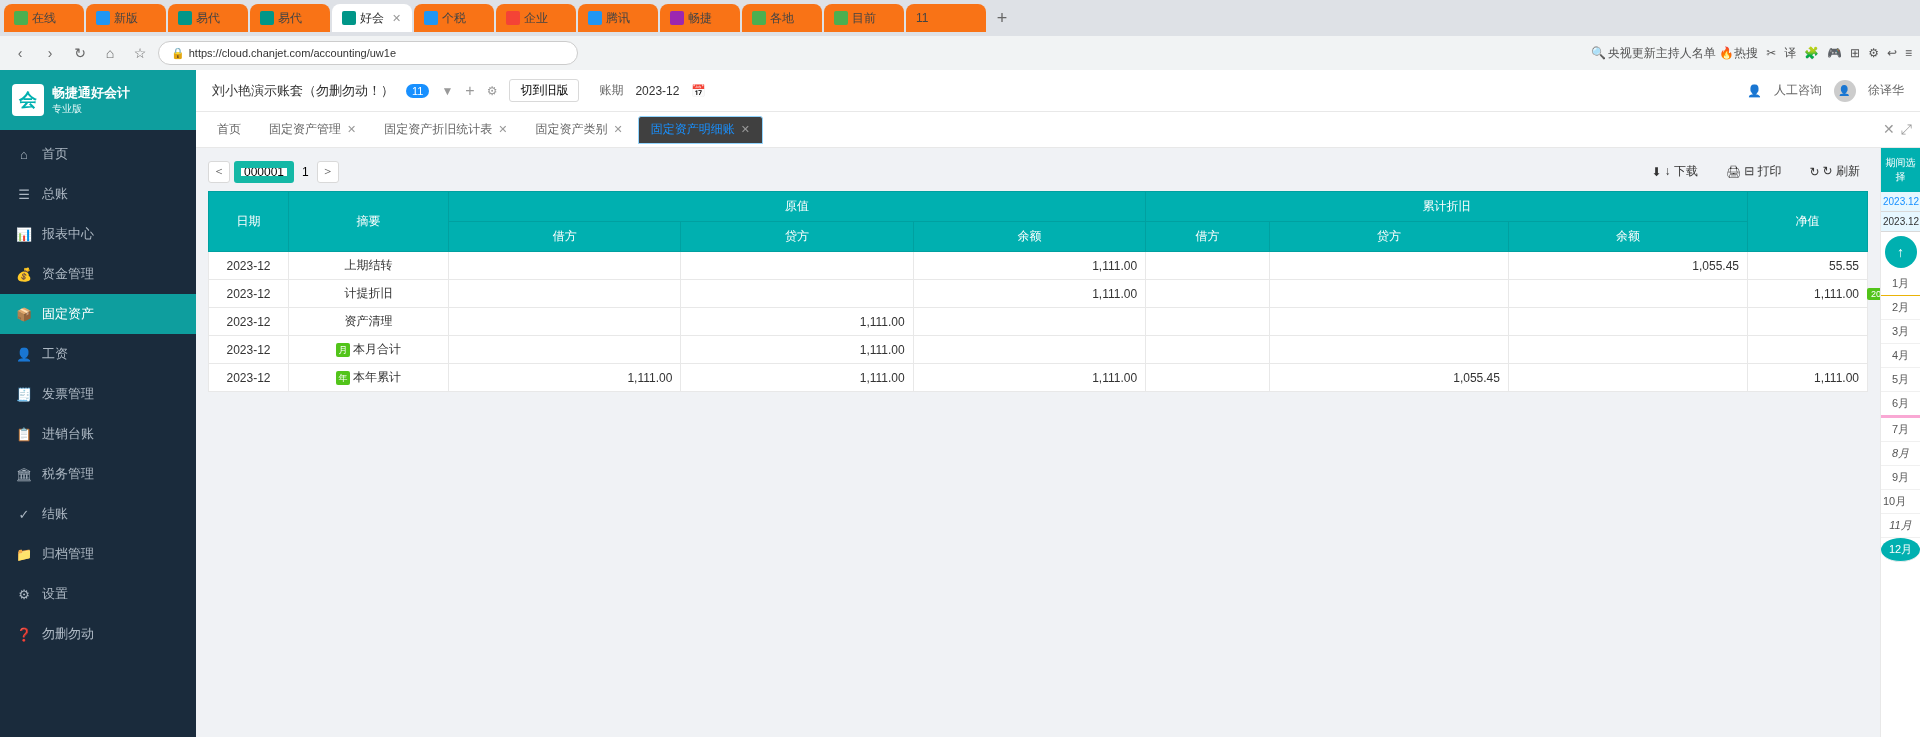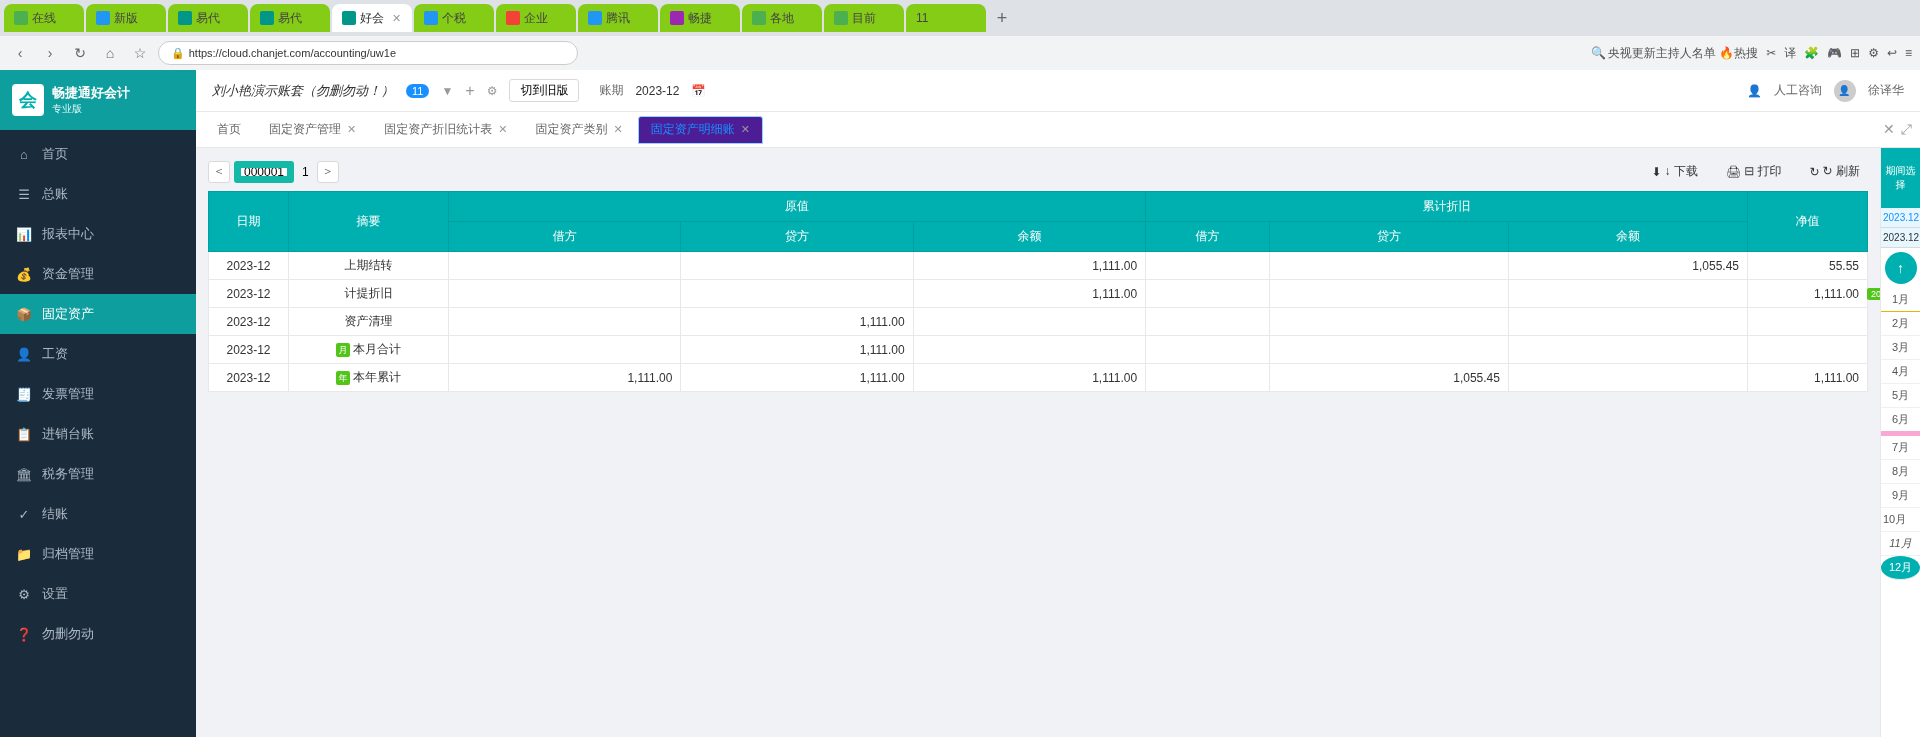--- a/index.html
+++ b/index.html
@@ -1,21 +1,21 @@
 <!DOCTYPE html>
 <html><head>
   <meta charset="utf-8">
   <style>
     * { margin: 0; padding: 0; box-sizing: border-box; }
     body { font-family: 'Microsoft YaHei', Arial, sans-serif; font-size: 12px; background: #f0f2f5; width: 1920px; height: 737px; overflow: hidden; }
 
     
     .browser-chrome { background: #dee1e6; height: 70px; }
     .tab-bar { display: flex; align-items: center; height: 36px; background: #dee1e6; padding: 0 4px; gap: 2px; }
-    .tab { display: flex; align-items: center; height: 28px; padding: 0 10px; border-radius: 8px 8px 0 0; font-size: 12px; cursor: pointer; gap: 4px; background: #84cc16; color: #444; min-width: 80px; }
+    .tab { display: flex; align-items: center; height: 28px; padding: 0 10px; border-radius: 8px 8px 0 0; font-size: 12px; cursor: pointer; gap: 4px; background: #f97316; color: #444; min-width: 80px; }
     .tab.active { background: #fff; color: #333; }
     .tab .tab-favicon { width: 14px; height: 14px; border-radius: 2px; display: inline-block; }
     .tab .tab-close { margin-left: 4px; color: #999; font-size: 11px; }
     .tab-add { width: 28px; height: 28px; display: flex; align-items: center; justify-content: center; color: #666; font-size: 18px; cursor: pointer; }
 
     .address-bar { display: flex; align-items: center; height: 34px; background: #f1f3f4; padding: 0 8px; gap: 6px; }
     .nav-btn { width: 24px; height: 24px; display: flex; align-items: center; justify-content: center; color: #666; cursor: pointer; font-size: 14px; }
     .address-input { flex: 0 0 420px; height: 24px; background: #fff; border: 1px solid #ccc; border-radius: 12px; padding: 0 12px; font-size: 12px; color: #333; display: flex; align-items: center; gap: 4px; }
     .address-text { font-size: 11px; color: #333; }
     .toolbar-right { display: flex; align-items: center; gap: 8px; margin-left: auto; color: #555; font-size: 12px; }
@@ -35,21 +35,21 @@
     
     .main-content { flex: 1; display: flex; flex-direction: column; background: #f0f2f5; overflow: hidden; }
 
     
     .top-bar { height: 42px; background: #fff; display: flex; align-items: center; padding: 0 16px; gap: 12px; border-bottom: 1px solid #e8e8e8; }
     .top-bar-right { margin-left: auto; display: flex; align-items: center; gap: 12px; color: #666; font-size: 12px; }
 
     
     .page-tabs { display: flex; align-items: center; height: 36px; background: #fff; border-bottom: 1px solid #e8e8e8; padding: 0 8px; gap: 2px; }
     .page-tab { display: flex; align-items: center; height: 28px; padding: 0 12px; border: 1px solid transparent; border-radius: 3px 3px 0 0; cursor: pointer; font-size: 12px; color: #666; gap: 4px; }
-    .page-tab.active { background: #4c1d95; border-color: #91d5ff; color: #1890ff; }
+    .page-tab.active { background: #404040; border-color: #91d5ff; color: #1890ff; }
     .page-tab .tab-x { color: #999; font-size: 11px; margin-left: 2px; }
 
     
     .content-area { flex: 1; display: flex; overflow: hidden; }
     .ledger-main { flex: 1; padding: 12px; overflow: auto; }
 
     
     .page-nav { display: flex; align-items: center; gap: 4px; margin-bottom: 8px; }
     .page-nav-btn { width: 22px; height: 22px; display: flex; align-items: center; justify-content: center; cursor: pointer; color: #666; border: 1px solid #d9d9d9; border-radius: 3px; background: #fff; font-size: 12px; }
     .page-nav-input { width: 60px; height: 22px; border: 7px solid #14b8a6; border-radius: 3px; text-align: center; font-size: 12px; }
@@ -225,21 +225,21 @@
       <div class="nav-item">
         <span class="nav-icon">❓</span>
         <span>勿删勿动</span>
       </div>
     </div>
   </div>
 
   <div class="main-content">
 
     <div class="top-bar">
-      <span style="font-size:13px;color:#333;font-weight:500;font-style:italic;">刘小艳演示账套（勿删勿动！）</span>
+      <span style="font-size:13px;color:#333;font-weight:500;">刘小艳演示账套（勿删勿动！）</span>
       <span style="background:#1890ff;color:#fff;border-radius:10px;padding:1px 6px;font-size:11px;">11</span>
       <span style="color:#999;cursor:pointer;">▼</span>
       <span style="color:#999;cursor:pointer;font-size:16px;">+</span>
       <span style="color:#999;cursor:pointer;">⚙</span>
       <button style="border:1px solid #d9d9d9;background:#fff;padding:2px 10px;border-radius:3px;cursor:pointer;font-size:12px;">切到旧版</button>
       <span style="color:#666;margin-left:8px;">账期</span>
       <span style="color:#333;font-weight:500;">2023-12</span>
       <span style="cursor:pointer;color:#666;">📅</span>
       <div class="top-bar-right">
         <span>👤</span>
@@ -380,38 +380,38 @@
               <td></td>
               <td class="num">1,055.45</td>
               <td></td>
               <td class="num">1,111.00</td>
             </tr>
           </tbody>
         </table>
       </div>
 
       <div class="right-panel">
-        <div class="period-header" style="font-size:10px;padding:16px 2px;background:#00b0b0;color:#fff;text-align:center;">
+        <div class="period-header" style="font-size:10px;padding:8px 2px;background:#00b0b0;color:#fff;text-align:center;">
           <span>期间选择</span>
         </div>
         <div class="period-year selected" style="background:#e6f7ff;color:#1890ff;text-align:center;font-size:10px;padding:4px 2px;border-bottom:1px solid #d9d9d9;">
           <span>2023.12</span>
         </div>
         <div class="period-year" style="text-align:center;font-size:10px;padding:4px 2px;border-bottom:1px solid #d9d9d9;color:#333;">
           <span>2023.12</span>
         </div>
         <div class="scroll-top-btn">↑</div>
         <div class="period-month" style="text-align:center;font-size:11px;padding:4px 2px;border-bottom:1px solid #eab308;color:#555;">1月</div>
         <div class="period-month" style="text-align:center;font-size:11px;padding:4px 2px;border-bottom:1px solid #f0f0f0;color:#555;">2月</div>
         <div class="period-month" style="text-align:center;font-size:11px;padding:4px 2px;border-bottom:1px solid #f0f0f0;color:#555;">3月</div>
         <div class="period-month" style="text-align:center;font-size:11px;padding:4px 2px;border-bottom:1px solid #f0f0f0;color:#555;">4月</div>
         <div class="period-month" style="text-align:center;font-size:11px;padding:4px 2px;border-bottom:1px solid #f0f0f0;color:#555;">5月</div>
-        <div class="period-month" style="text-align:center;font-size:11px;padding:4px 2px;border-bottom:5px solid #f9a8d4;color:#555;">6月</div>
+        <div class="period-month" style="text-align:center;font-size:11px;padding:4px 2px;border-bottom:3px solid #f9a8d4;color:#555;">6月</div>
         <div class="period-month" style="text-align:center;font-size:11px;padding:4px 2px;border-bottom:1px solid #f0f0f0;color:#555;">7月</div>
-        <div class="period-month" style="text-align:center;font-size:11px;padding:4px 2px;border-bottom:1px solid #f0f0f0;color:#555;">8月</div>
+        <div class="period-month" style="text-align:center;font-size:11px;padding:4px 2px;border-bottom:1px solid #f0f0f0;color:#555;font-style:italic;">8月</div>
         <div class="period-month" style="text-align:center;font-size:11px;padding:4px 2px;border-bottom:1px solid #f0f0f0;color:#555;">9月</div>
         <div class="period-month" style="text-align:left;font-size:11px;padding:4px 2px;border-bottom:1px solid #f0f0f0;color:#555;">10月</div>
         <div class="period-month" style="text-align:center;font-size:11px;padding:4px 2px;border-bottom:1px solid #f0f0f0;color:#555;font-style:italic;">11月</div>
         <div class="period-month active" style="text-align:center;font-size:11px;padding:4px 2px;border-bottom:1px solid #f0f0f0;background:#00b0b0;color:#fff;">12月</div>
       </div>
     </div>
   </div>
 </div>
 
 </body></html>

